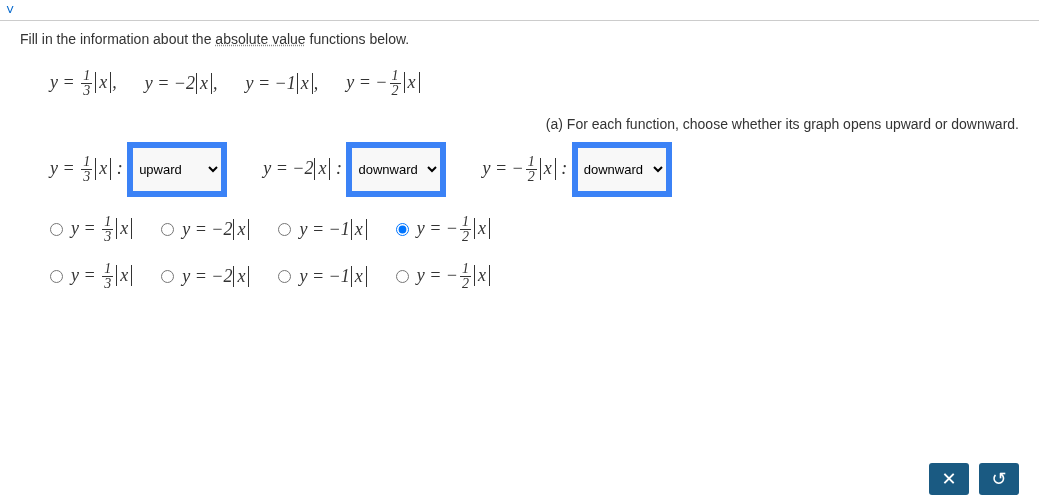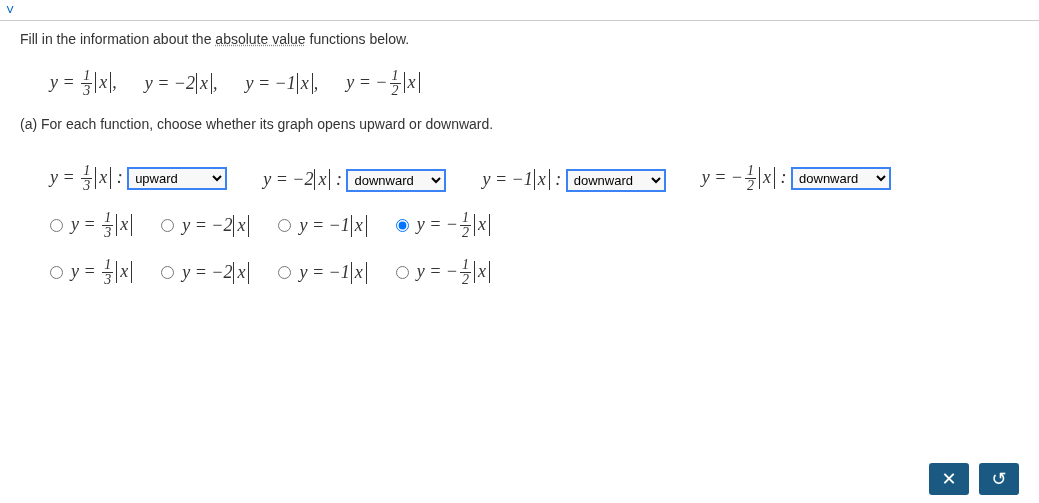--- a/index.html
+++ b/index.html
@@ -35,40 +35,40 @@
     margin: 0 0 18px 30px;
     display: flex;
     gap: 28px;
     align-items: center;
     font-family: 'Times New Roman', serif;
     font-size: 18px;
     font-style: italic;
   }
   .part-label {
     margin: 14px 0 10px 0;
+    text-align: right;
   }
   .answer-row {
     display: flex;
     gap: 36px;
     align-items: center;
     margin-left: 30px;
     margin-bottom: 18px;
     font-family: 'Times New Roman', serif;
     font-size: 18px;
     font-style: italic;
   }
   .answer-row select {
     font-family: Arial, sans-serif;
     font-size: 13px;
     font-style: normal;
-    padding: 1px 2px;
-    border: 2px solid #3b82f6;
+    padding: 13px 2px;
+    border: 6px solid #3b82f6;
     background: #f8f8f8;
     min-width: 100px;
-    margin-top: 25px;
   }
   .radio-row {
     display: flex;
     gap: 28px;
     align-items: center;
     margin-left: 30px;
     margin-bottom: 18px;
     font-family: 'Times New Roman', serif;
     font-size: 18px;
     font-style: italic;
@@ -167,26 +167,20 @@
         <option>upward</option>
       </select>
     </span>
     <span>
       <span>y = −2</span><span class="abs">x</span><span> : </span>
       <select>
         <option>downward</option>
       </select>
     </span>
     <span>
-      <span>y = −1</span><span class="abs">x</span><span> : </span>
-      <select>
-        <option>downward</option>
-      </select>
-    </span>
-    <span>
       <span>y = −</span><span class="frac">
             <span class="num">1</span>
             <span class="den">2</span>
           </span><span class="abs">x</span><span> : </span>
       <select>
         <option>downward</option>
       </select>
     </span>
   </div>
 

